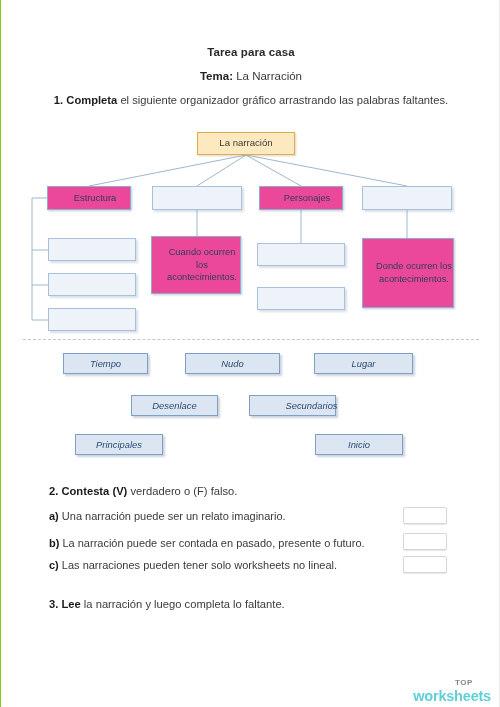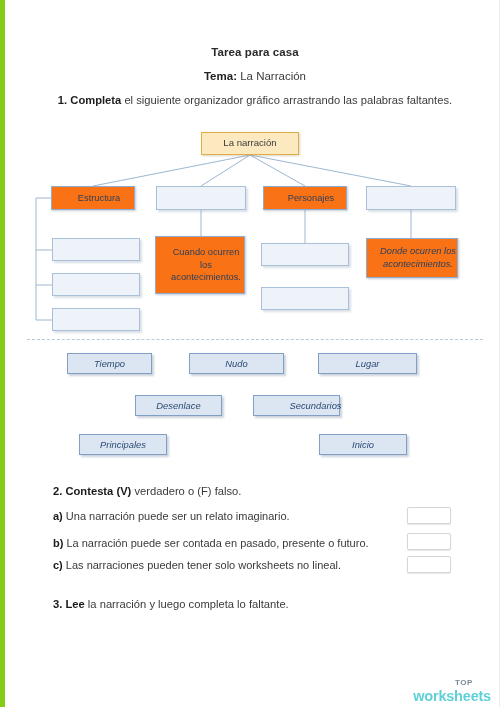--- a/index.html
+++ b/index.html
@@ -15,21 +15,21 @@
     font-family: "Liberation Sans", sans-serif;
     color: #3b3b3b;
   }
 
   .page {
     position: absolute;
     left: 0; top: 0;
     width: 500px;
     height: 707px;
     background: #ffffff;
-    border-left: 5px solid #84cc16;
+    border-left: 1px solid #84cc16;
     border-right: 1px solid #ececec;
     box-sizing: border-box;
   }
 
   
   .hdr-title {
     position: absolute;
     left: 0; top: 46px;
     width: 500px;
     text-align: center;
@@ -76,21 +76,21 @@
     align-items: center;
     justify-content: center;
     text-align: center;
     font-size: 9.3px;
     line-height: 12.6px;
     color: #2b3f5c;
   }
 
   
   .node-filled {
-    background: #f97316;
+    background: #ec4899;
     border: 1px solid #8fadd0;
     box-shadow: 1px 1px 2px rgba(120,140,165,.45);
     padding-left: 12px;
   }
   
   .node-empty {
     background: #eef3fa;
     border: 1px solid #a9c0da;
     box-shadow: 1.5px 1.5px 2px rgba(150,165,185,.35);
   }
@@ -260,21 +260,21 @@
     <span>Cuando ocurren los acontecimientos.</span>
   </div>
 
   <div class="node node-empty" style="left:256px; top:243px; width:88px; height:23px;">
     <span></span>
   </div>
   <div class="node node-empty" style="left:256px; top:287px; width:88px; height:23px;">
     <span></span>
   </div>
 
-  <div class="node node-filled" style="left:361px; top:238px; width:92px; height:40px;font-style:italic;">
+  <div class="node node-filled" style="left:361px; top:238px; width:92px; height:70px;">
     <span>Donde ocurren los acontecimientos.</span>
   </div>
 
   <div class="divider"></div>
 
   <div class="chip" style="left:62px; top:353px; width:85px;">
     <span>Tiempo</span>
   </div>
   <div class="chip" style="left:184px; top:353px; width:95px;">
     <span>Nudo</span>

